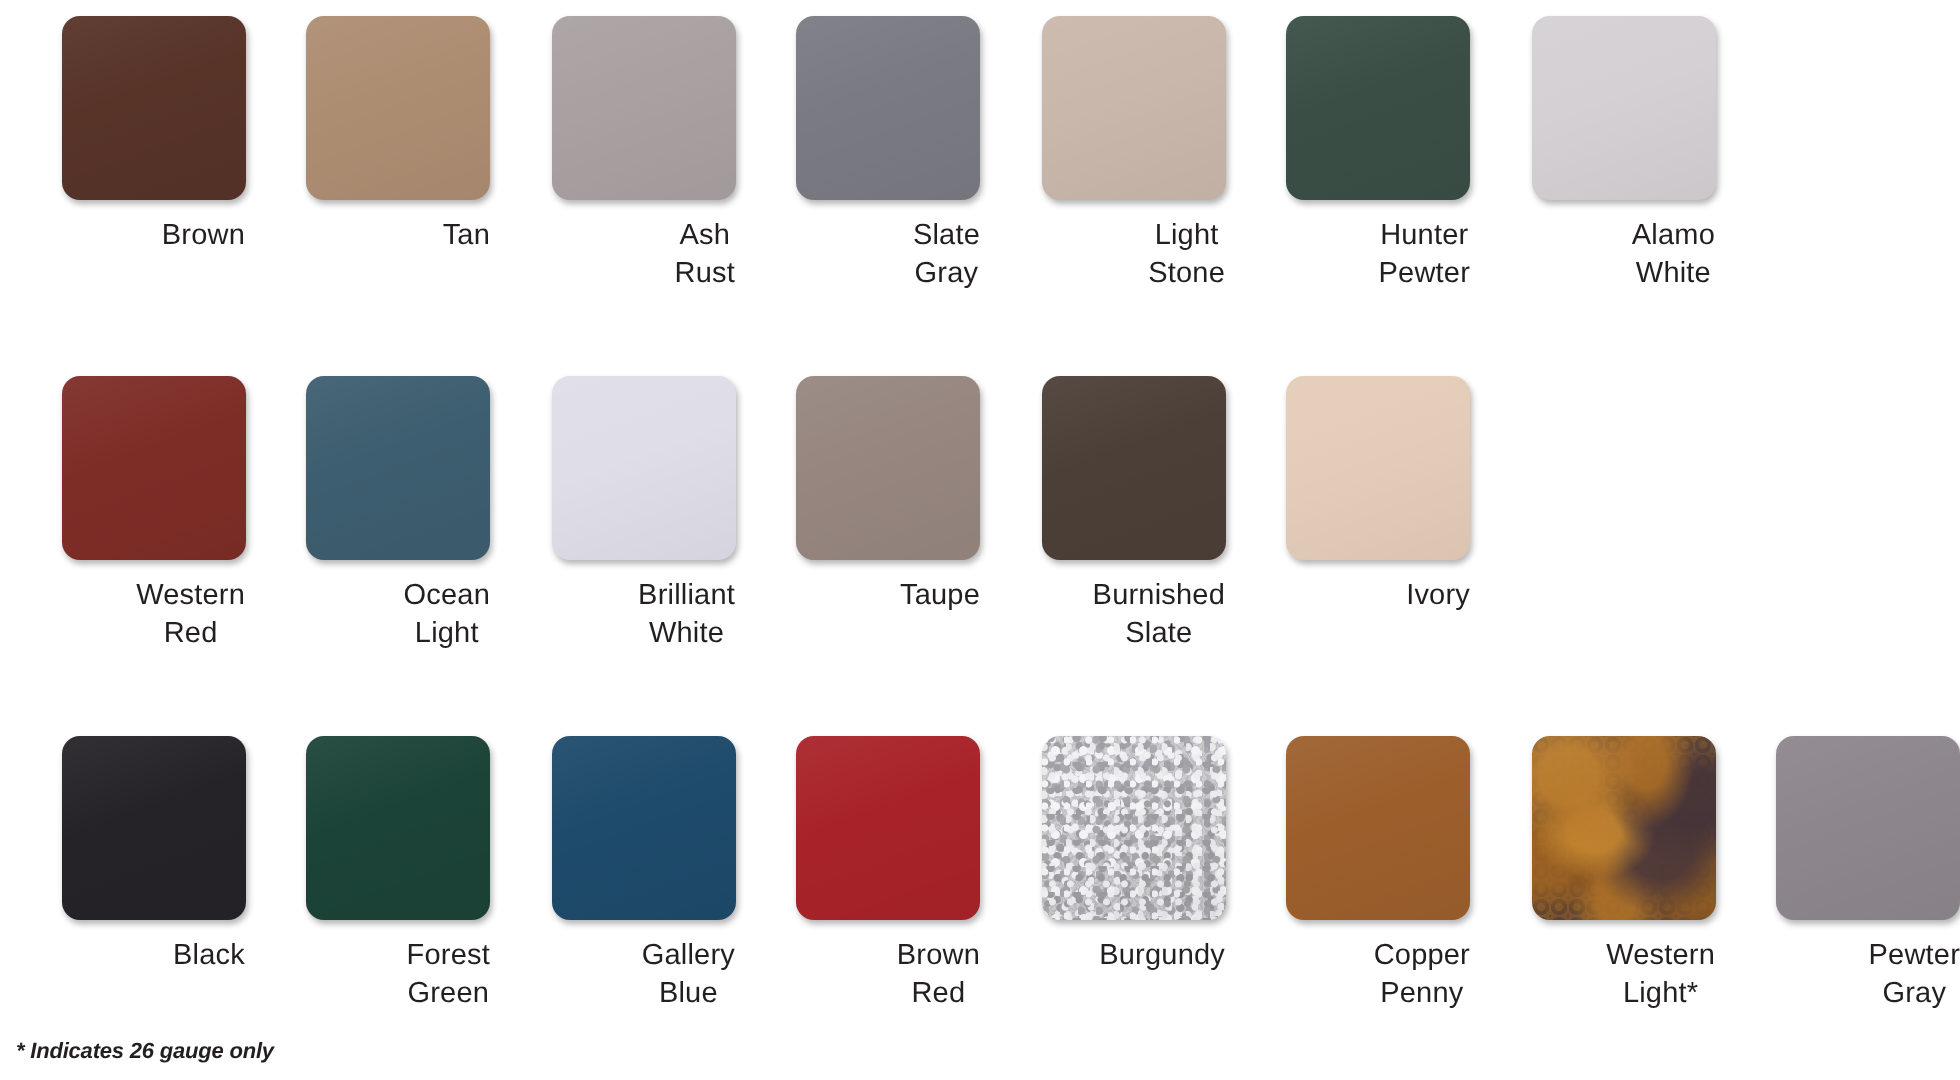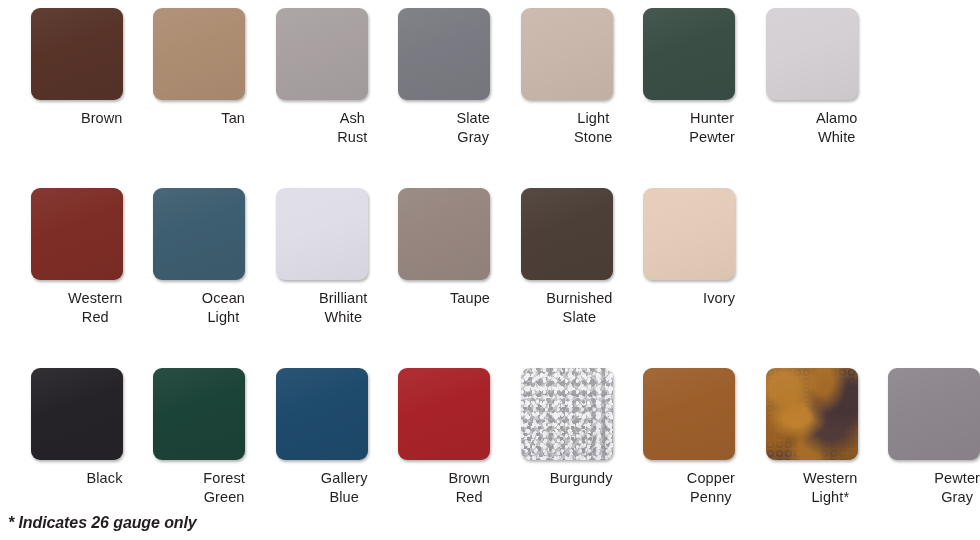--- a/index.html
+++ b/index.html
@@ -104,21 +104,21 @@
     line-height: 1.30;
     text-align: center;
     color: #231f20;
     letter-spacing: 0.1px;
     white-space: pre-line;
   }
   .footnote {
     position: absolute;
     left: 8px;
     bottom: 8px;
-    font-size: 16px;
+    font-size: 11px;
     font-style: italic;
     font-weight: bold;
     color: #231f20;
     letter-spacing: -0.1px;
   }
 </style>
 </head>
 <body>
 
 <div id="chart">

